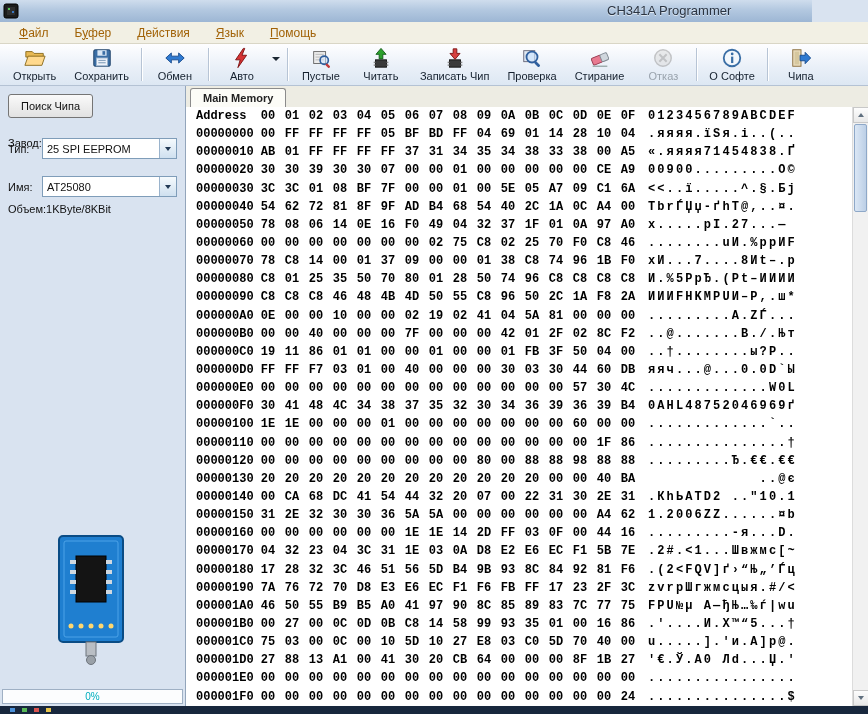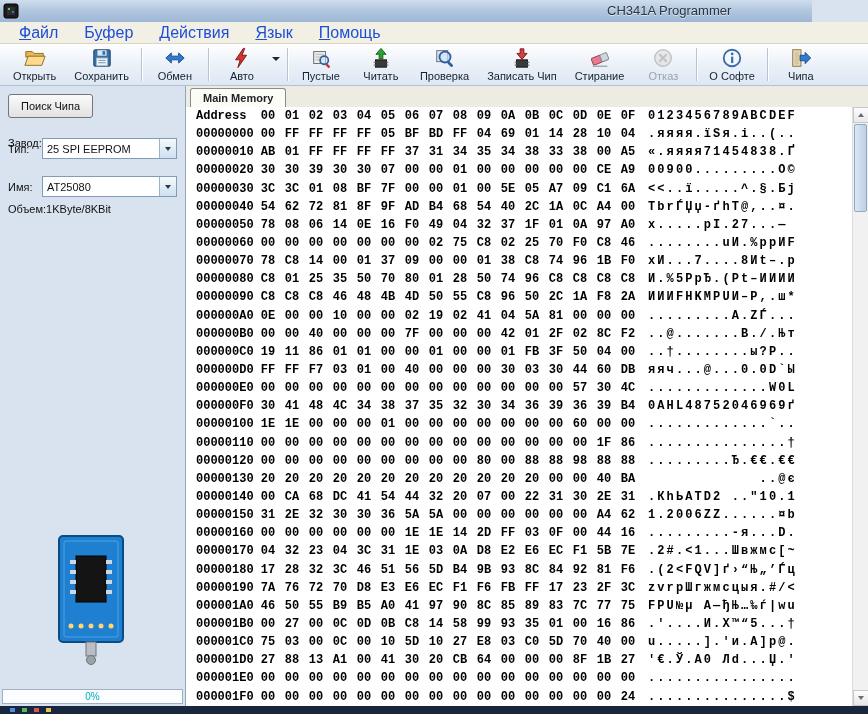--- a/index.html
+++ b/index.html
@@ -19,21 +19,21 @@
   .wintitle{
     position:absolute;left:607px;top:3px;font-size:13px;color:#2a3442;
     text-shadow:0 1px 0 rgba(255,255,255,.6);
   }
   
   .menubar{
     position:absolute;left:0;top:22px;width:868px;height:22px;
     background:#f2f0e4;border-bottom:1px solid #d9d6c6;
     display:flex;align-items:center;padding-left:6px;box-sizing:border-box;
   }
-  .menuitem{font-size:16px;color:#1d4ed8;padding:3px 13px;cursor:default;}
+  .menuitem{font-size:12px;color:#a16207;padding:3px 13px;cursor:default;}
   .menuitem u{text-decoration:underline;}
   
   .toolbar{
     position:absolute;left:0;top:44px;width:868px;height:42px;
     background:linear-gradient(#fefeff,#eaf0f8 55%,#dde7f3);
     border-bottom:1px solid #b4c2d4;
     display:flex;align-items:stretch;padding-left:4px;box-sizing:border-box;
   }
   .tbtn{
     display:flex;flex-direction:column;align-items:center;justify-content:center;
@@ -202,39 +202,39 @@
           <rect x="18" y="16" width="2" height="1.6" fill="#888"></rect>
           <rect x="18" y="19" width="2" height="1.6" fill="#888"></rect>
           <path d="M12 1.5l5.5 6.5H14v5h-4V8H6.5z" fill="#2ca02c" stroke="#145c18"></path>
         </svg>
       </span>
       <span class="tlabel">Читать</span>
     </div>
     <div class="tbtn">
       <span class="ticon">
         <svg viewBox="0 0 24 24">
-          <rect x="3" y="4" width="12" height="12" fill="#dfe8f2" stroke="#667"></rect>
-          <circle cx="12" cy="11" r="6" fill="rgba(205,228,255,.6)" stroke="#2f5f9e" stroke-width="2"></circle>
-          <rect x="16.3" y="15.3" width="7" height="3" rx="1.2" transform="rotate(45 16.3 15.3)" fill="#2f5f9e"></rect>
-        </svg>
-      </span>
-      <span class="tlabel">Проверка</span>
-    </div>
-    <div class="tbtn">
-      <span class="ticon">
-        <svg viewBox="0 0 24 24">
           <rect x="6" y="14" width="12" height="8" fill="#3a3a3a" stroke="#111"></rect>
           <rect x="4" y="16" width="2" height="1.6" fill="#888"></rect>
           <rect x="4" y="19" width="2" height="1.6" fill="#888"></rect>
           <rect x="18" y="16" width="2" height="1.6" fill="#888"></rect>
           <rect x="18" y="19" width="2" height="1.6" fill="#888"></rect>
           <path d="M12 13.5L6.5 7H10V2h4v5h3.5z" fill="#d64040" stroke="#7c1212"></path>
         </svg>
       </span>
       <span class="tlabel">Записать Чип</span>
+    </div>
+    <div class="tbtn">
+      <span class="ticon">
+        <svg viewBox="0 0 24 24">
+          <rect x="3" y="4" width="12" height="12" fill="#dfe8f2" stroke="#667"></rect>
+          <circle cx="12" cy="11" r="6" fill="rgba(205,228,255,.6)" stroke="#2f5f9e" stroke-width="2"></circle>
+          <rect x="16.3" y="15.3" width="7" height="3" rx="1.2" transform="rotate(45 16.3 15.3)" fill="#2f5f9e"></rect>
+        </svg>
+      </span>
+      <span class="tlabel">Проверка</span>
     </div>
     <div class="tbtn">
       <span class="ticon">
         <svg viewBox="0 0 24 24">
           <g transform="rotate(-22 12 13)">
             <rect x="3" y="9" width="11" height="8" rx="1.5" fill="#e87a90" stroke="#93394e"></rect>
             <rect x="13" y="9" width="8" height="8" rx="1.5" fill="#cfd6dd" stroke="#7d868f"></rect>
           </g>
           <path d="M4 21h16" stroke="#9aa" stroke-width="1.5"></path>
         </svg>

